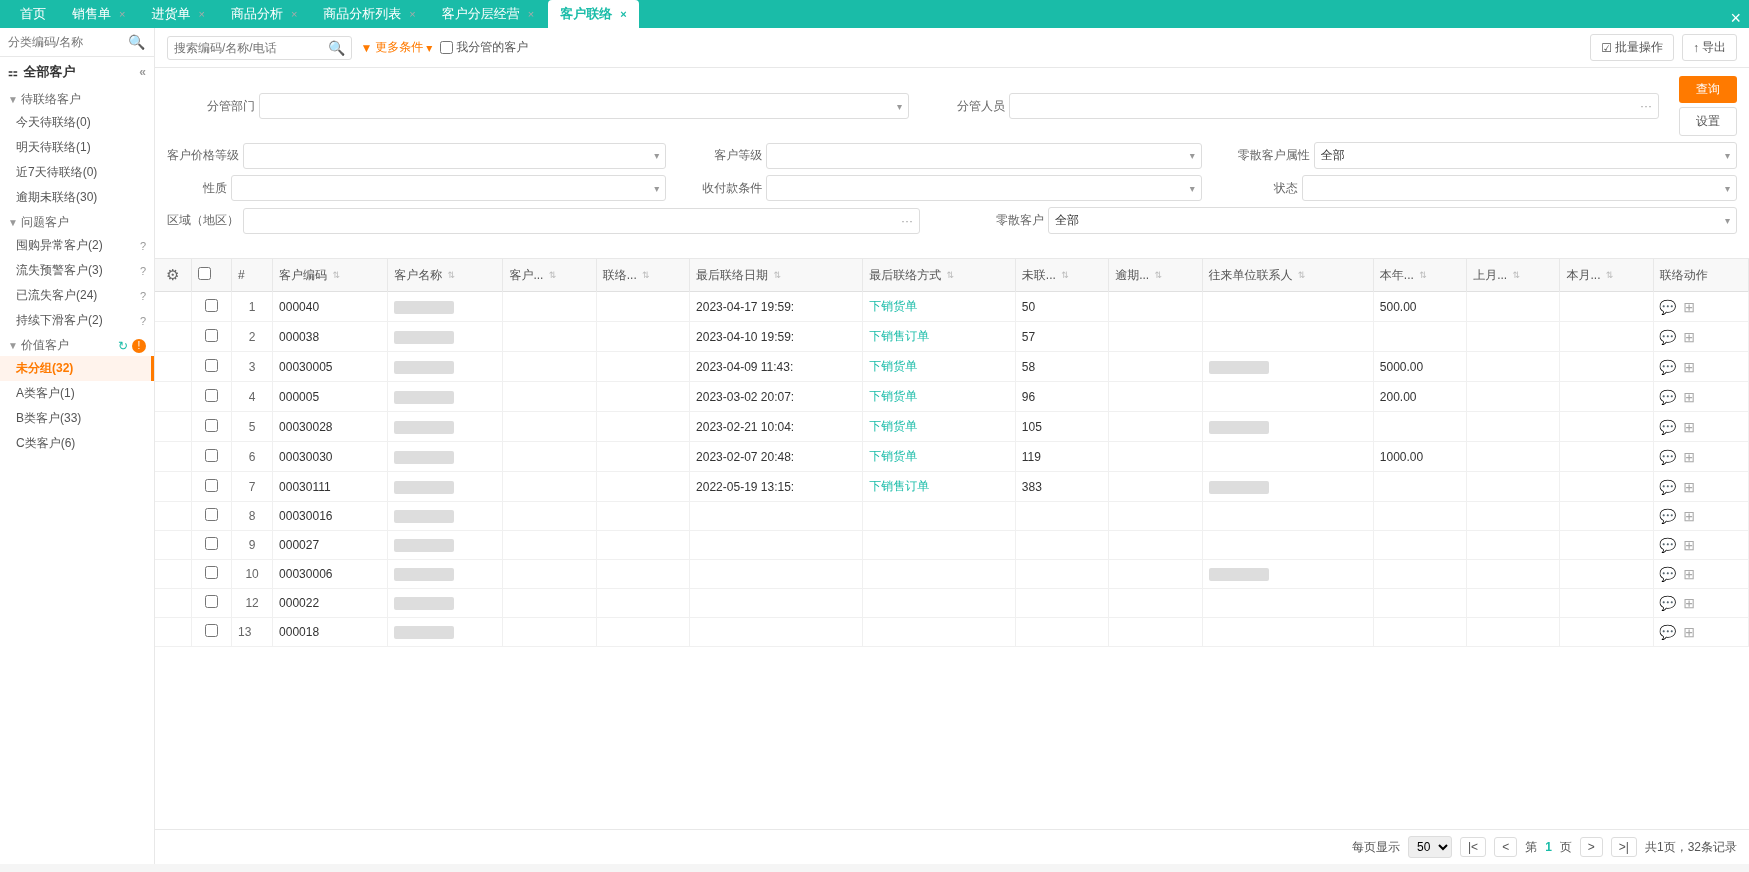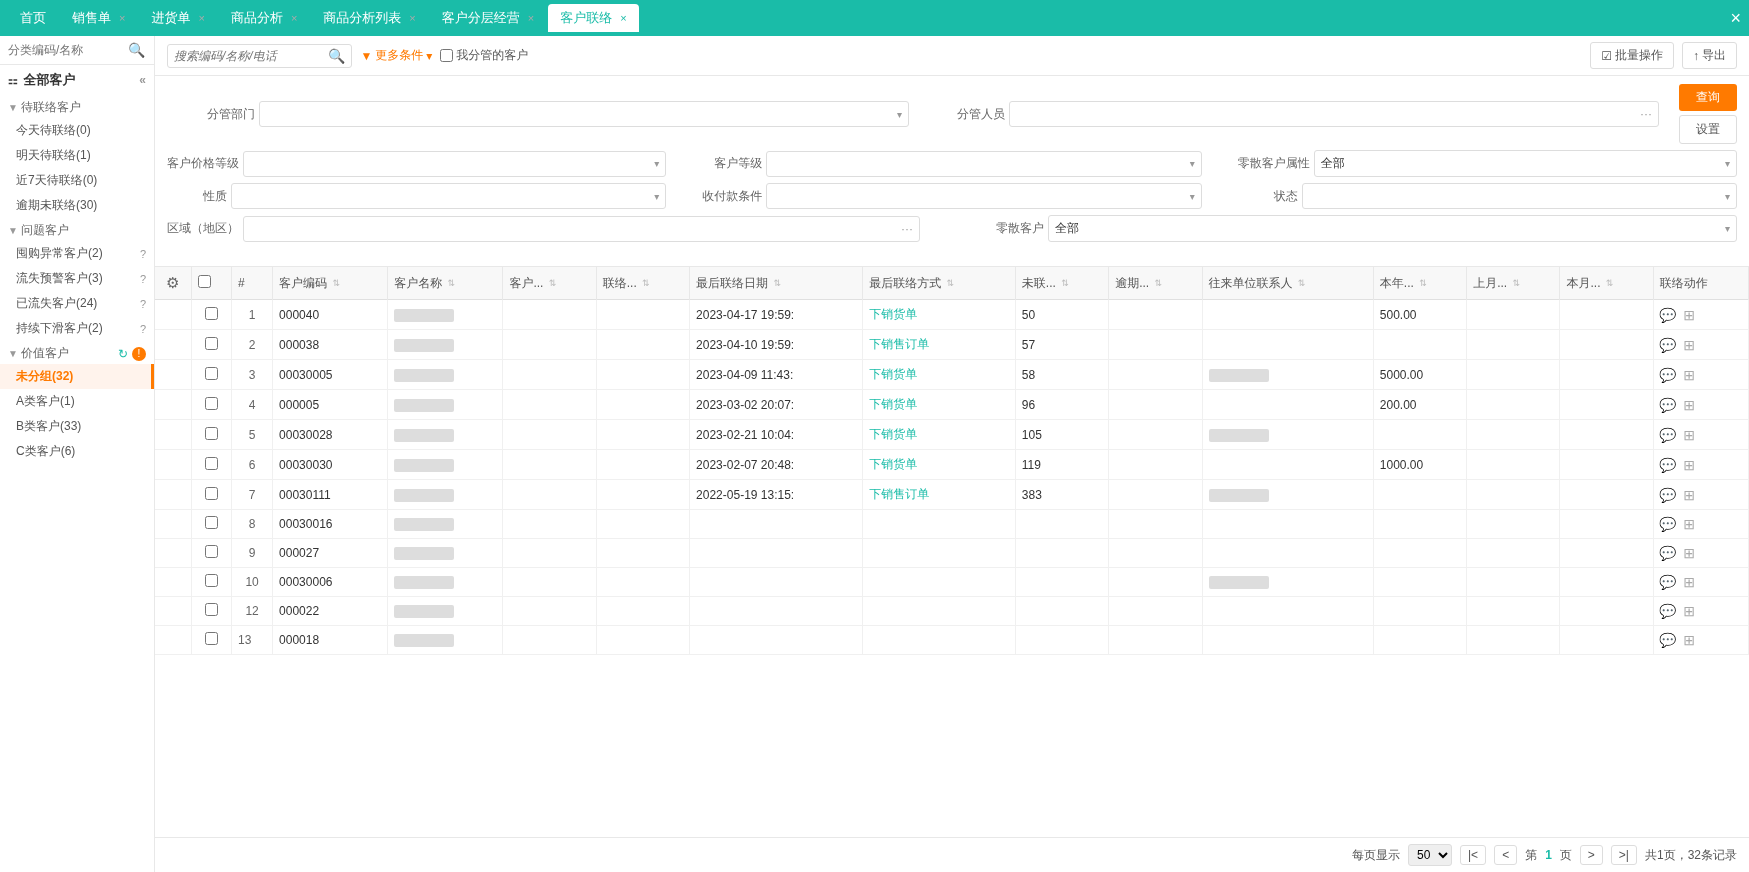--- a/index.html
+++ b/index.html
@@ -1,29 +1,29 @@
 <!DOCTYPE html>
 <html><head>
   <meta charset="utf-8">
   <style>
     * { box-sizing: border-box; margin: 0; padding: 0; }
     body { font-family: "Microsoft YaHei", Arial, sans-serif; font-size: 12px; background: #f5f5f5; color: #333; overflow: hidden; }
 
     
     .tab-bar {
-      display: flex; align-items: center; background: #1abca8; height: 36px;
+      display: flex; align-items: center; background: #1abca8; height: 28px;
       padding: 0 8px; gap: 2px; position: relative;
     }
     .tab-item {
       display: flex; align-items: center; padding: 0 12px; height: 28px;
       border-radius: 4px 4px 0 0; cursor: pointer; color: #fff; font-size: 13px;
       background: transparent; white-space: nowrap; gap: 4px;
     }
     .tab-item.active {
-      background: #fff; color: #1abca8;
+      background: #fff; color: #1abca8; font-weight: bold;
     }
     .tab-item .close-x { font-size: 11px; color: #aaa; margin-left: 4px; }
     .tab-item.active .close-x { color: #1abca8; }
     .tab-close-all {
       position: absolute; right: 8px; color: #fff; cursor: pointer; font-size: 18px; top: 8px;
     }
 
     
     .main-layout { display: flex; height: calc(100vh - 36px); }
 
@@ -282,21 +282,21 @@
       <div class="sidebar-item">
         <span>C类客户(6)</span>
       </div>
     </div>
   </div>
 
   <div class="content-area">
 
     <div class="filter-bar">
       <div class="filter-search">
-        <input type="text" style="width: 150px; font-style: italic;" placeholder="搜索编码/名称/电话">
+        <input type="text" style="width: 150px;" placeholder="搜索编码/名称/电话">
         <span class="search-icon-small">🔍</span>
       </div>
       <div class="filter-more">
         <span>▼</span>
         <span>更多条件</span>
         <span>▾</span>
       </div>
       <div class="filter-checkbox">
         <input type="checkbox" style="">
         <span>我分管的客户</span>

